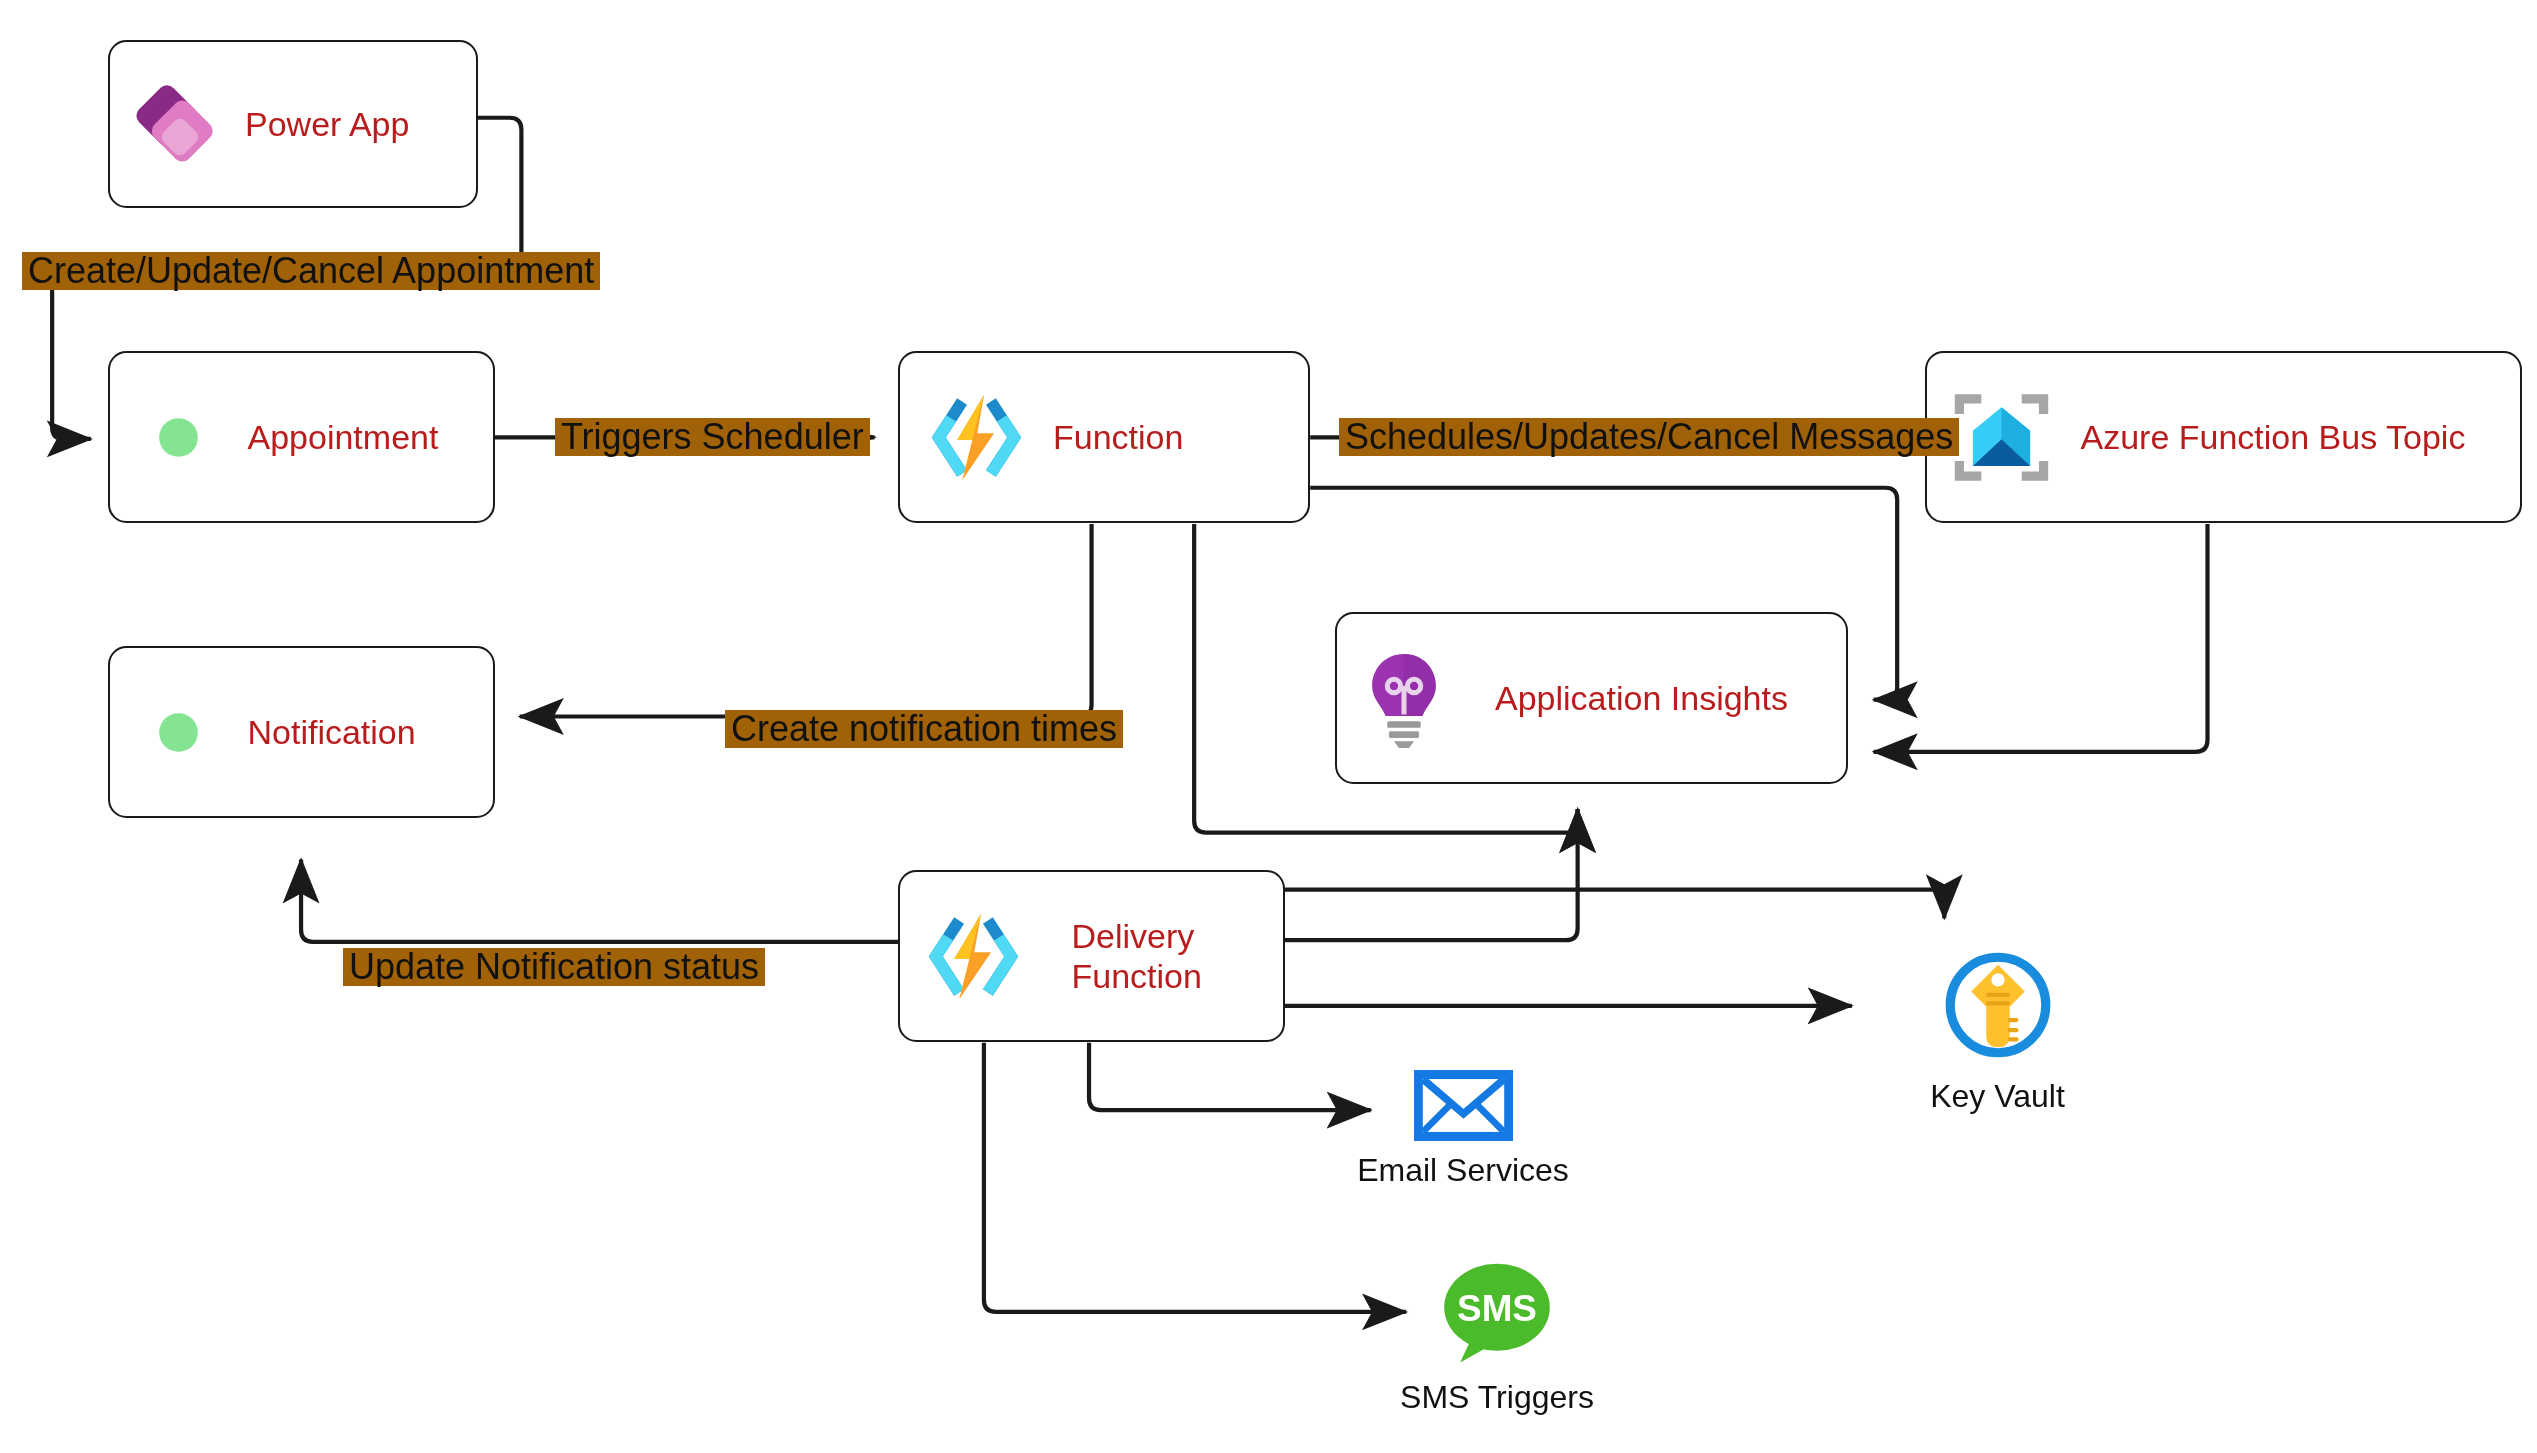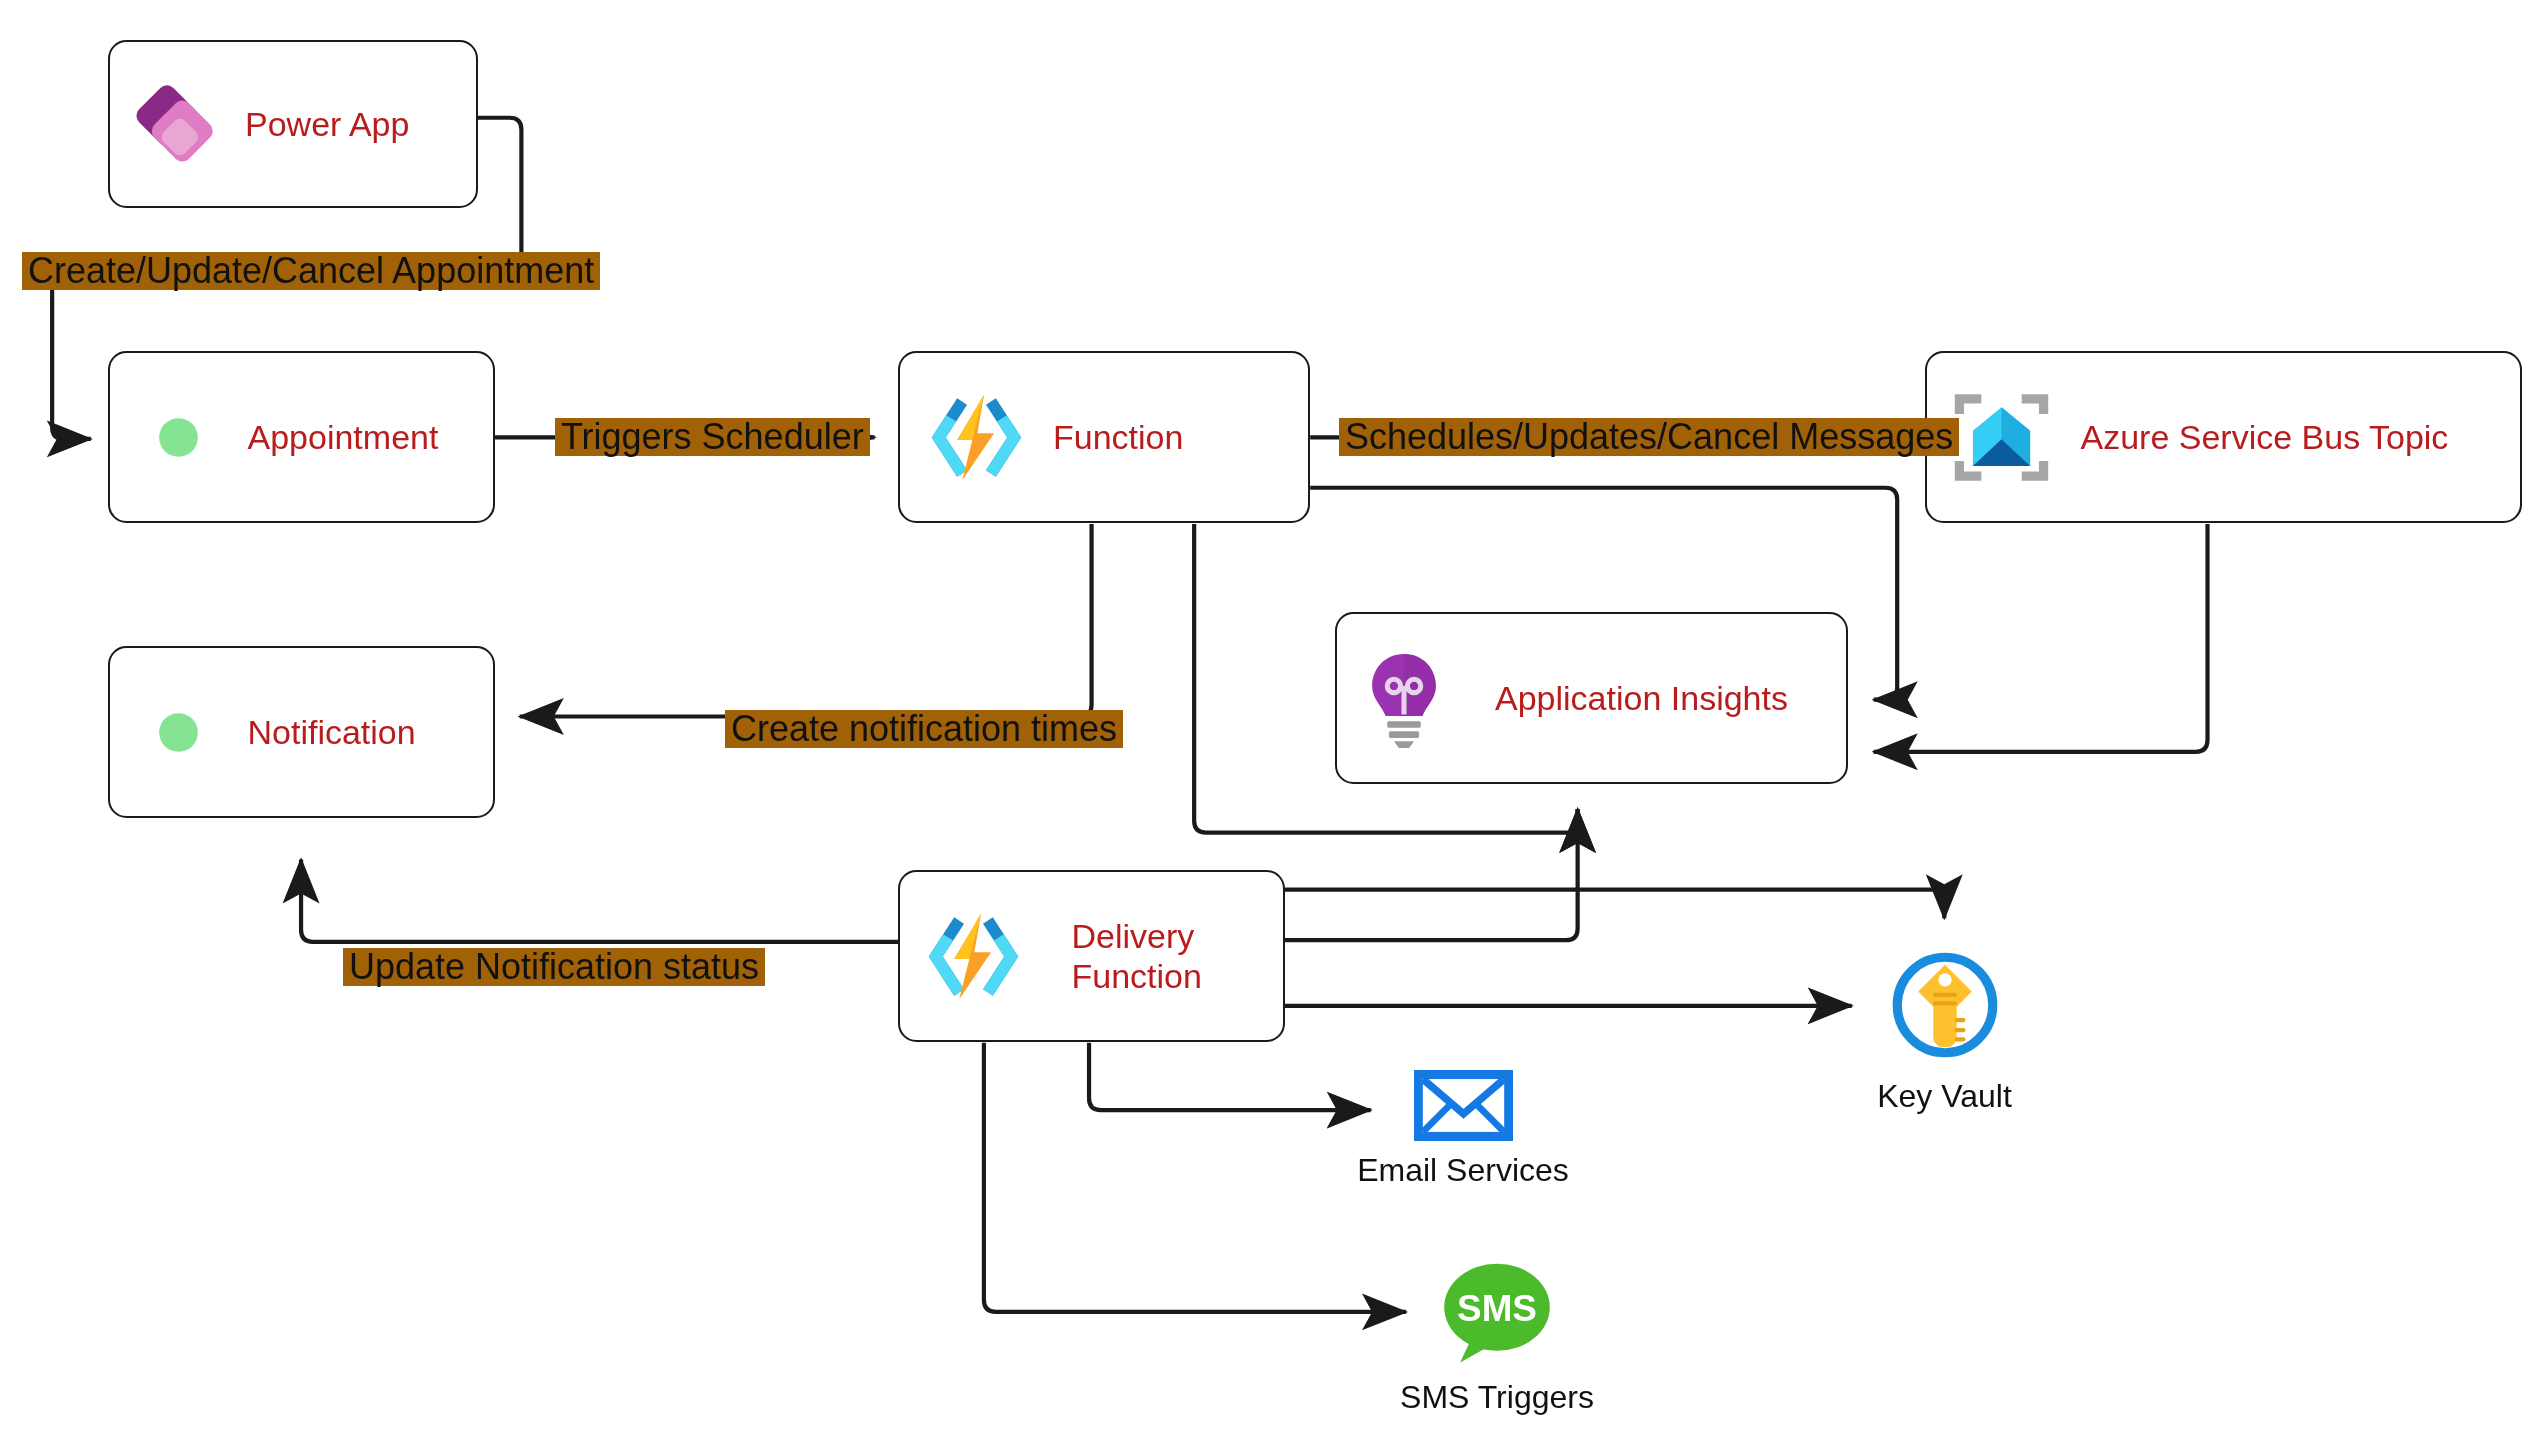--- a/index.html
+++ b/index.html
@@ -105,21 +105,21 @@
           <path d="M10,32 V14 H36"></path>
           <path d="M84,14 H110 V32"></path>
           <path d="M110,88 V106 H84"></path>
           <path d="M36,106 H10 V88"></path>
         </g>
         <path d="M26,52 L60,24 L94,52 V94 H26 Z" fill="#35CDF5"></path>
         <path d="M60,24 L94,52 V94 H60 Z" fill="#1FAEE0"></path>
         <path d="M26,94 L60,62 L94,94 Z" fill="#0A5C9E"></path>
       </svg>
     </span>
-    <span class="lbl" style="margin-left:29px;">Azure Service Bus Topic</span>
+    <span class="lbl" style="margin-left:29px;">Azure Function Bus Topic</span>
   </div>
 
   <div class="node" style="left:108px;top:646px;width:387px;height:172px;padding-left:23.5px;">
     <span class="ico">
       <svg width="89" height="89" viewBox="0 0 106 106">
         <path d="M46,8 A45,45 0 1,0 46,98 A34,34 0 1,1 46,8 Z" fill="#186B35"></path>
         <path d="M60,8 A45,45 0 1,1 60,98 A34,34 0 1,0 60,8 Z" fill="#3BAD49"></path>
         <circle cx="53" cy="53" r="23" fill="#84E491"></circle>
       </svg>
     </span>
@@ -154,21 +154,21 @@
         <path d="M86,28 L110,65 L86,102" stroke="#1C8ACB" stroke-width="14" fill="none" stroke-linecap="square"></path>
         <path d="M99,48 L110,65 L86,102" stroke="#50D9F5" stroke-width="14" fill="none" stroke-linecap="square"></path>
         <path d="M74,14 L42,68 L60,68 L48,116 L86,60 L66,60 Z" fill="#FBA026"></path>
         <path d="M74,14 L42,68 L60,68 L64,52 Z" fill="#FFC21E"></path>
       </svg>
     </span>
     <span class="lbl" style="margin-left:20px;">Delivery
 Function</span>
   </div>
 
-  <div class="plain" style="left:1877px;top:943px;width:135px;">
+  <div class="plain" style="left:1930px;top:943px;width:135px;">
     <span class="ico">
       <svg width="124" height="124" viewBox="0 0 148 148">
         <circle cx="74" cy="74" r="57" fill="#ffffff" stroke="#1A8CDD" stroke-width="11"></circle>
         <path d="M74,26 L106,58 L88,76 L88,112 Q88,122 78,124 L70,124 Q60,122 60,112 L60,76 L42,58 Z" fill="#FFC02E"></path>
         <circle cx="74" cy="44" r="8" fill="#ffffff"></circle>
         <g stroke="#E8A317" stroke-width="5" stroke-linecap="round">
           <path d="M62,62 H86"></path>
           <path d="M62,72 H86"></path>
           <path d="M88,92 H96"></path>
           <path d="M88,104 H96"></path>

